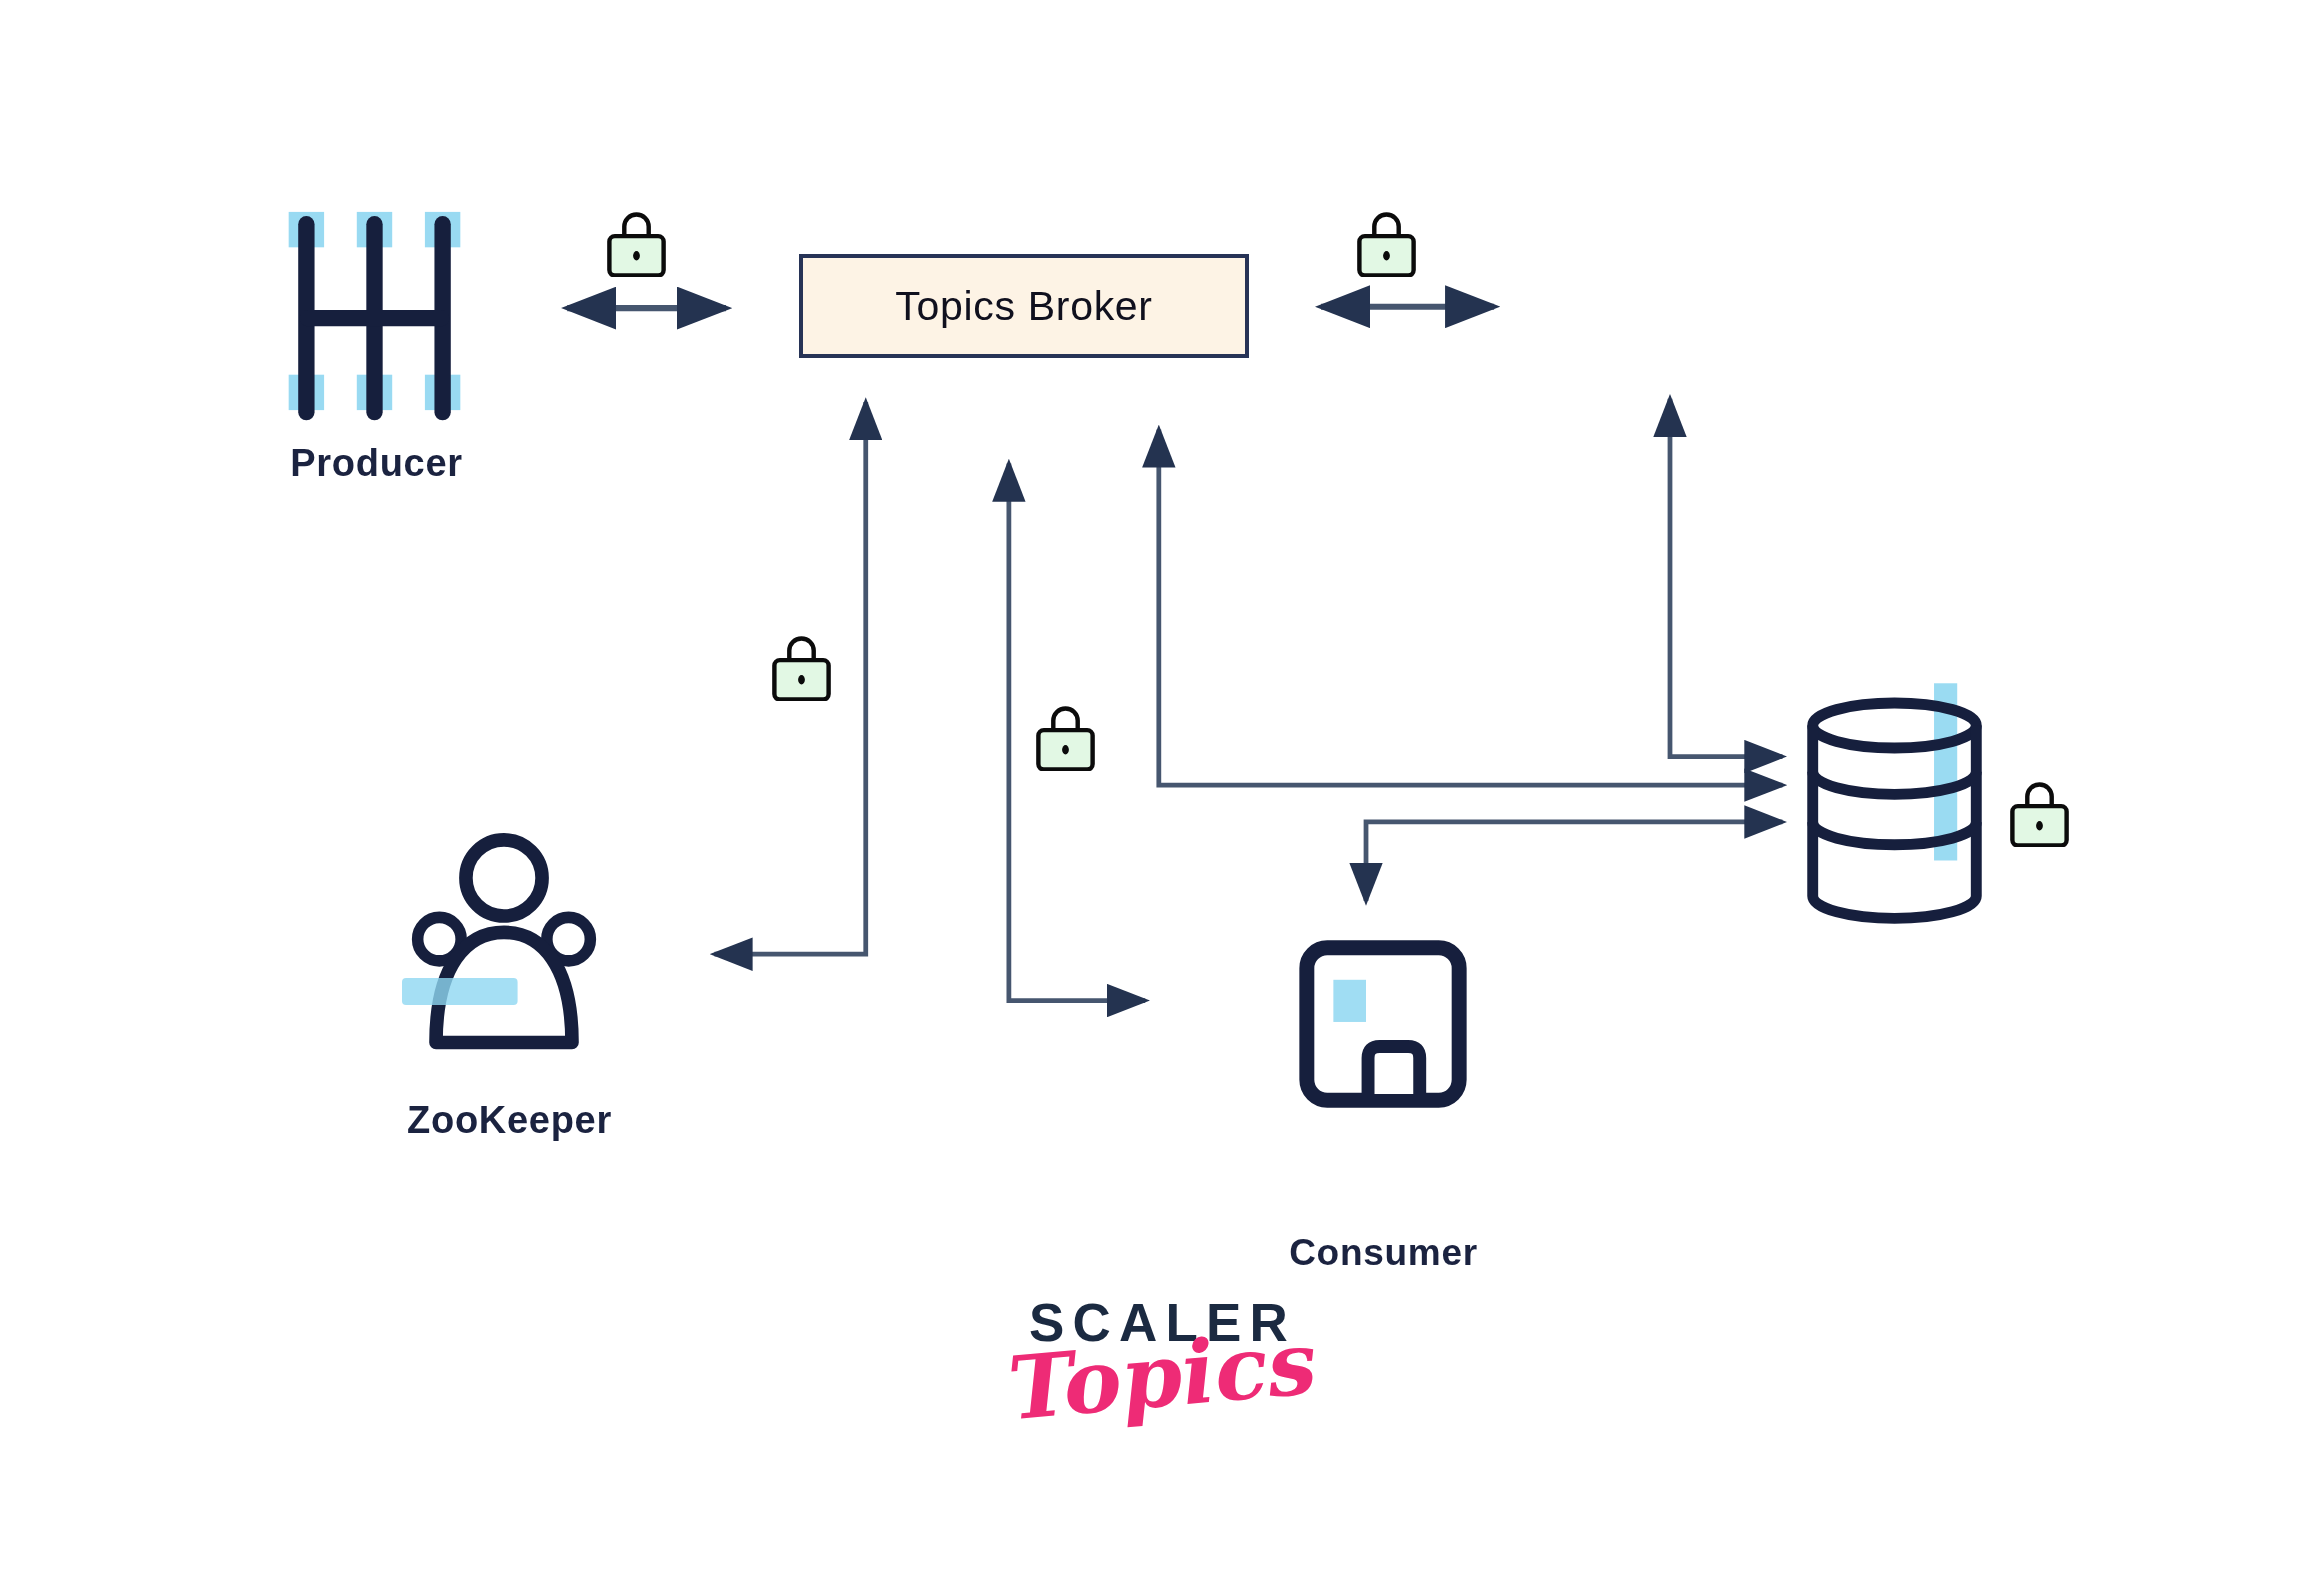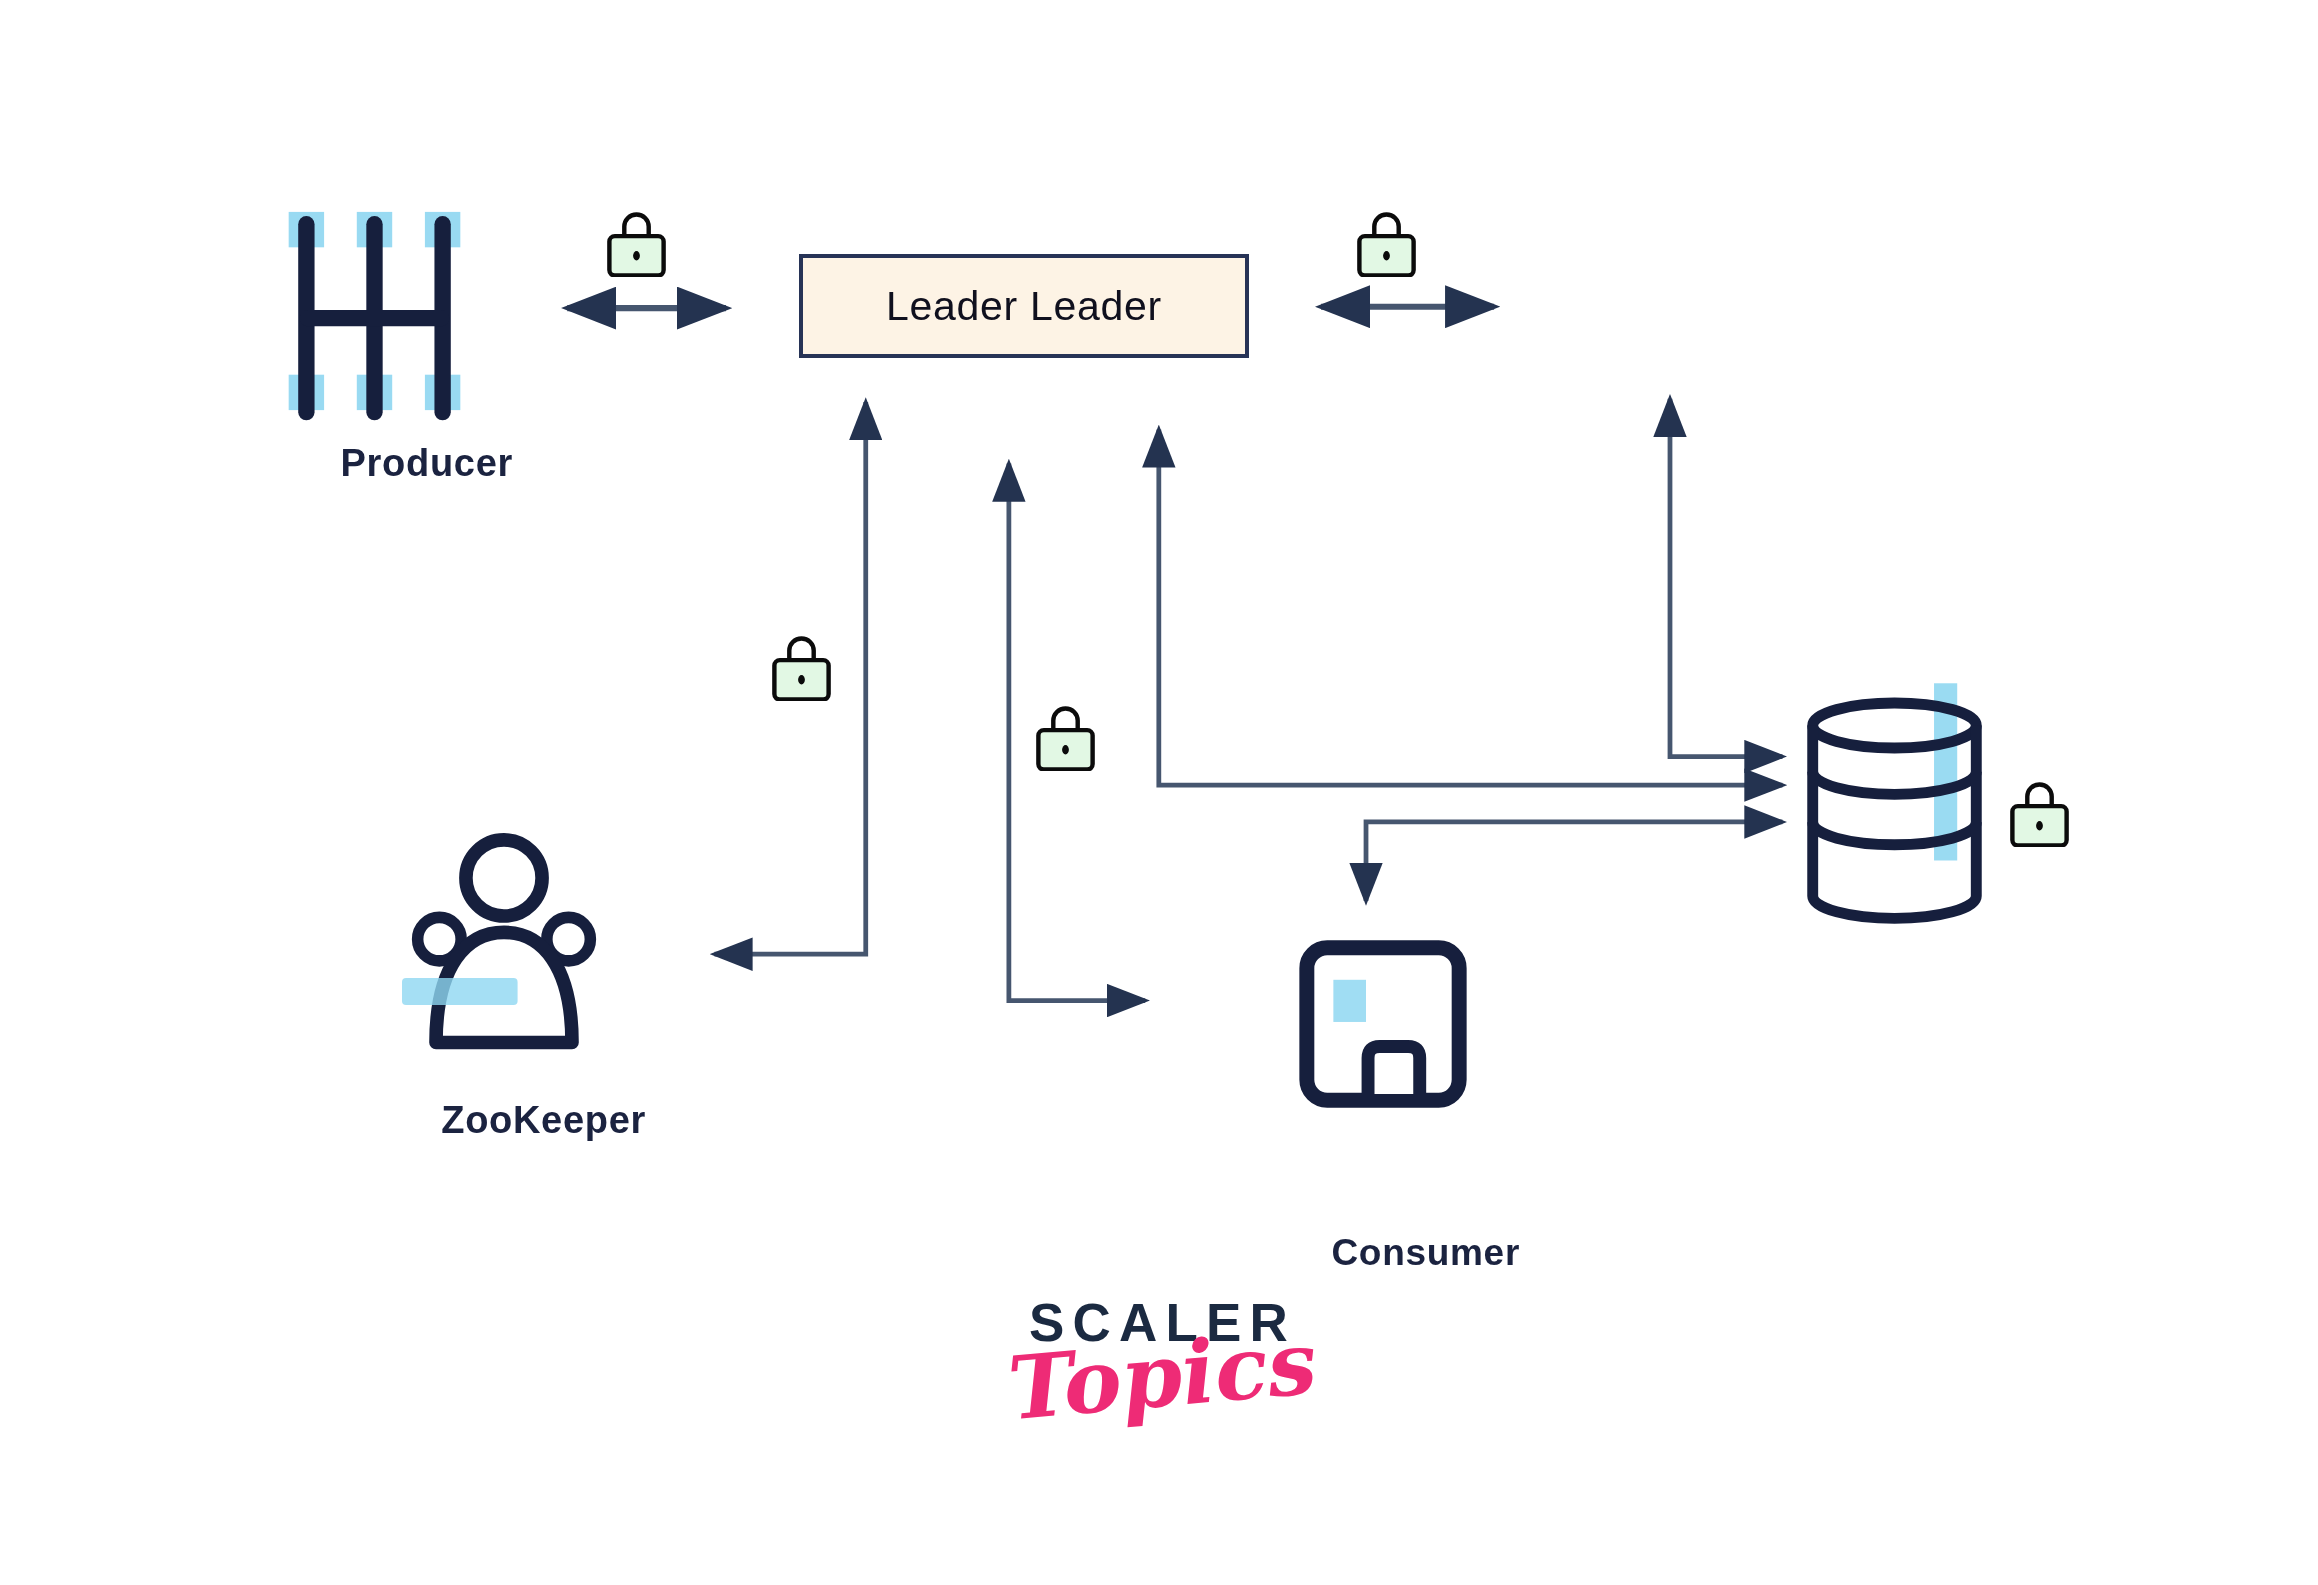--- a/index.html
+++ b/index.html
@@ -36,21 +36,21 @@
     display:flex;align-items:center;justify-content:center;
   }
   .broker-box span{
     font-size:41px;
     letter-spacing:0.7px;
     color:var(--box-text);
     font-weight:400;
   }
   .node-label{
     position:absolute;
-    text-align:right;
+    text-align:center;
     font-weight:700;
     color:var(--label-text);
     font-size:38px;
     letter-spacing:0.7px;
   }
   .logo-brand{
     position:absolute;
     text-align:center;
     font-weight:800;
     color:var(--brand-navy);
@@ -100,21 +100,21 @@
     <g style="fill:var(--ink)">
       <rect x="28" y="22" width="24" height="300" rx="12"></rect>
       <rect x="128" y="22" width="24" height="300" rx="12"></rect>
       <rect x="228" y="22" width="24" height="300" rx="12"></rect>
       <rect x="30" y="160" width="220" height="24" rx="12"></rect>
     </g>
   </svg>
   <div class="node-label" style="left:240px;top:442px;width:273px">Producer</div>
 
   <div class="broker-box" style="left:799px;top:254px;width:450px;height:104px">
-    <span>Leader Leader</span>
+    <span>Topics Broker</span>
   </div>
 
 
   <svg class="abs" style="left:402px;top:818px" width="204" height="245" viewBox="0 0 300 360">
     <g fill="none" style="stroke:var(--ink)" stroke-width="17">
       <circle cx="55" cy="178" r="32"></circle>
       <circle cx="245" cy="178" r="32"></circle>
     </g>
     <path d="M50 330 C50 218 94 168 150 168 C206 168 250 218 250 330 Z" fill="#ffffff" style="stroke:var(--ink)" stroke-width="20" stroke-linejoin="round"></path>
     <circle cx="150" cy="88" r="56" fill="#ffffff" style="stroke:var(--ink)" stroke-width="20"></circle>

